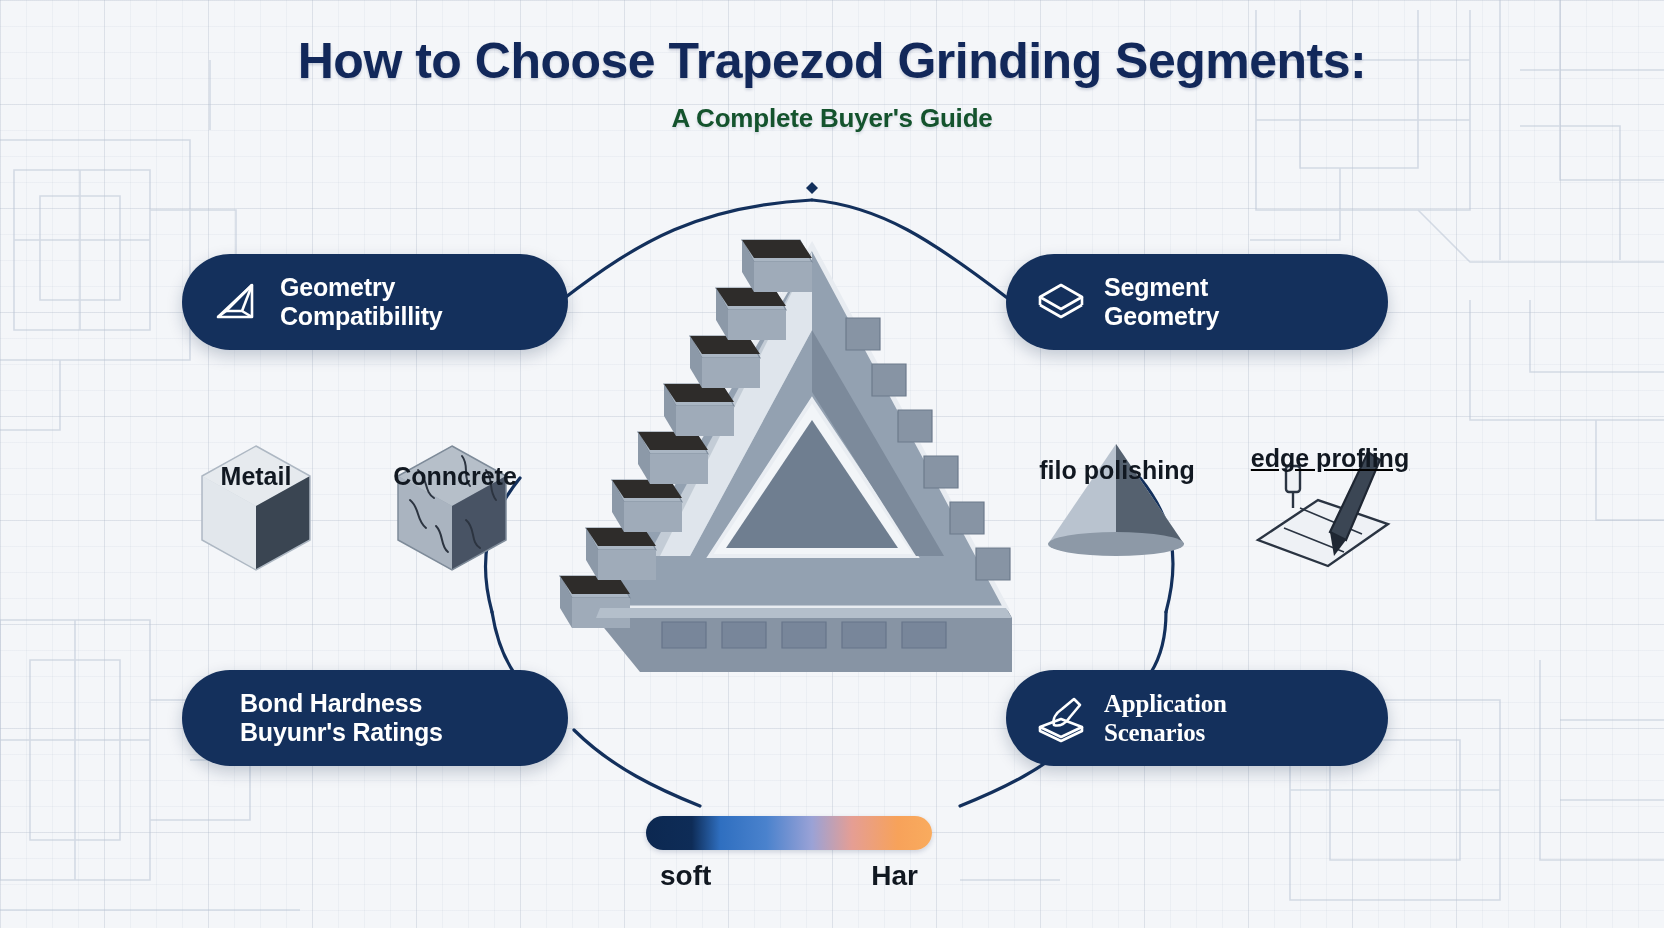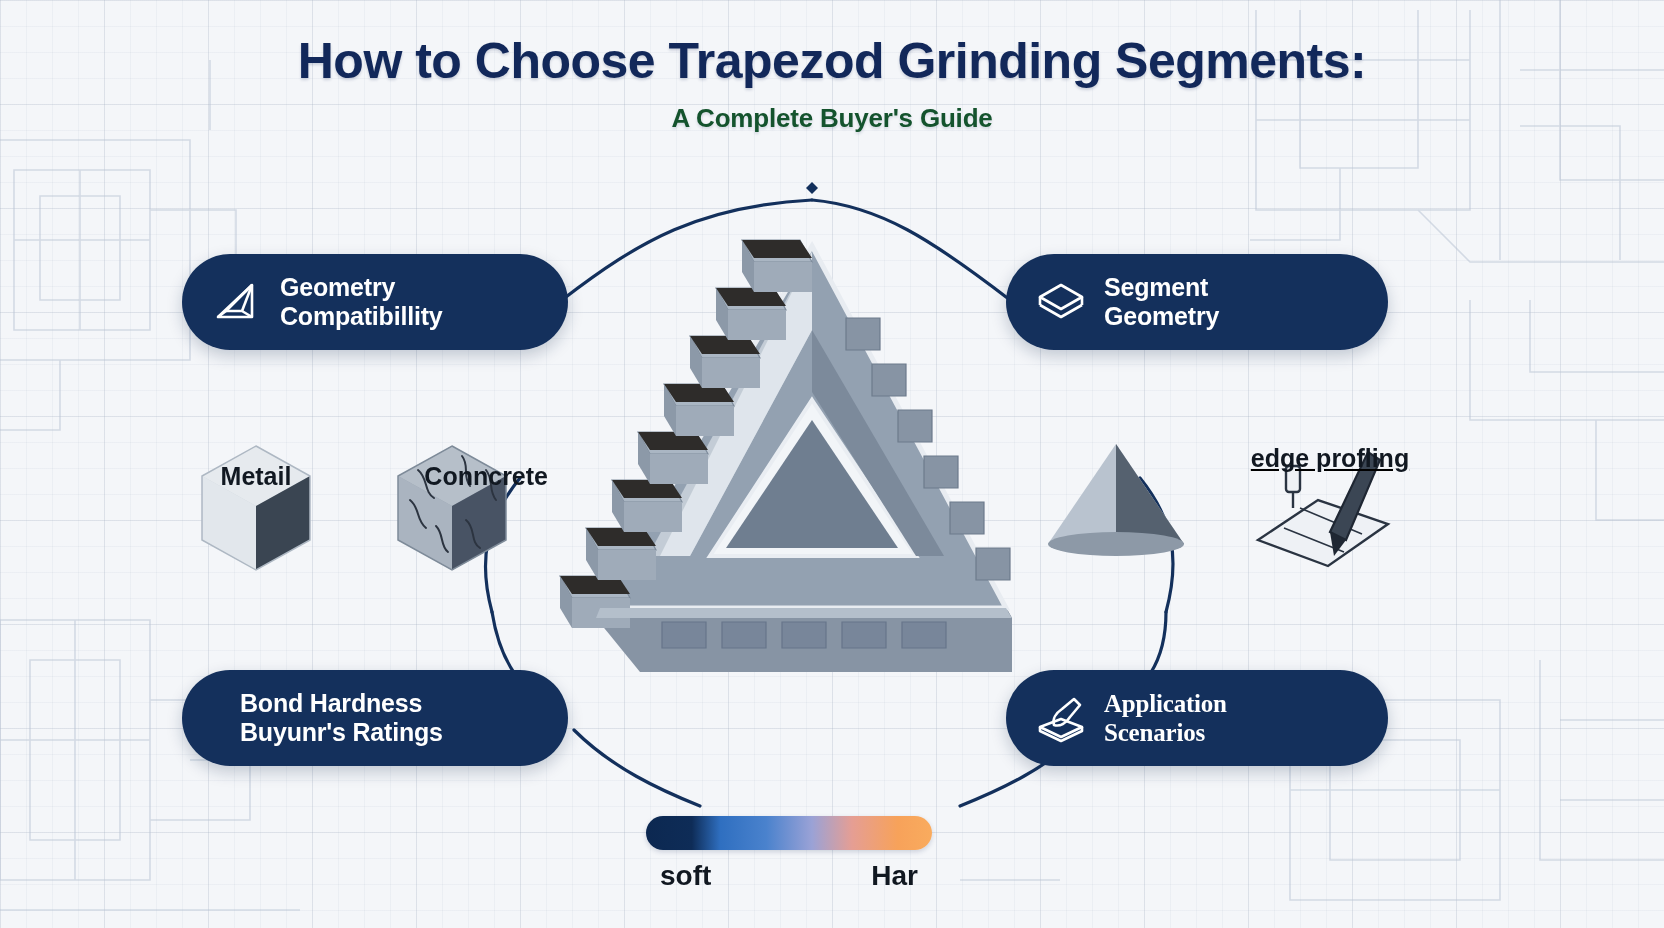--- a/index.html
+++ b/index.html
@@ -52,21 +52,21 @@
   #pill-bond{left:182px;top:670px;width:386px;}
   #pill-application{left:1006px;top:670px;width:382px;font-family:Liberation Serif, serif;}
 
   
   .mini{position:absolute;text-align:center;}
   .mini .mlabel{
     font-size:25px;font-weight:bold;color:#111821;
     margin-top:16px;white-space:nowrap;
   }
   #mini-metal{left:168px;top:446px;width:176px;}
-  #mini-concrete{left:362px;top:446px;width:186px;text-align:right;}
+  #mini-concrete{left:362px;top:446px;width:186px;}
   #mini-polishing{left:1022px;top:440px;width:190px;}
   #mini-edge{left:1232px;top:428px;width:196px;text-decoration:underline;}
 
   
   #hardness{position:absolute;left:646px;top:816px;width:286px;}
   #hardness-bar{
     height:34px;border-radius:17px;
     background:linear-gradient(to right,#0c2851 0%,#0e2c57 16%,#2f6fc0 26%,#4a82cd 42%,#9aa2d6 58%,#e59e94 72%,#f7a25a 88%,#f9ab5e 100%);
     box-shadow:0 2px 5px rgba(20,40,90,.18);
   }
@@ -302,20 +302,23 @@
     <div class="ptext">Application
 Scenarios</div>
   </div>
 
   <div class="mini" id="mini-metal">
     <div class="mlabel">Metail</div>
   </div>
   <div class="mini" id="mini-concrete">
     <div class="mlabel">Conncrete</div>
   </div>
+  <div class="mini" id="mini-polishing">
+    <div class="mlabel">filo polishing</div>
+  </div>
   <div class="mini" id="mini-edge">
     <div class="mlabel">edge profling</div>
   </div>
 
   <div id="hardness">
     <div id="hardness-bar"></div>
     <div id="hardness-labels">
       <span>soft</span>
       <span>Har</span>
     </div>

